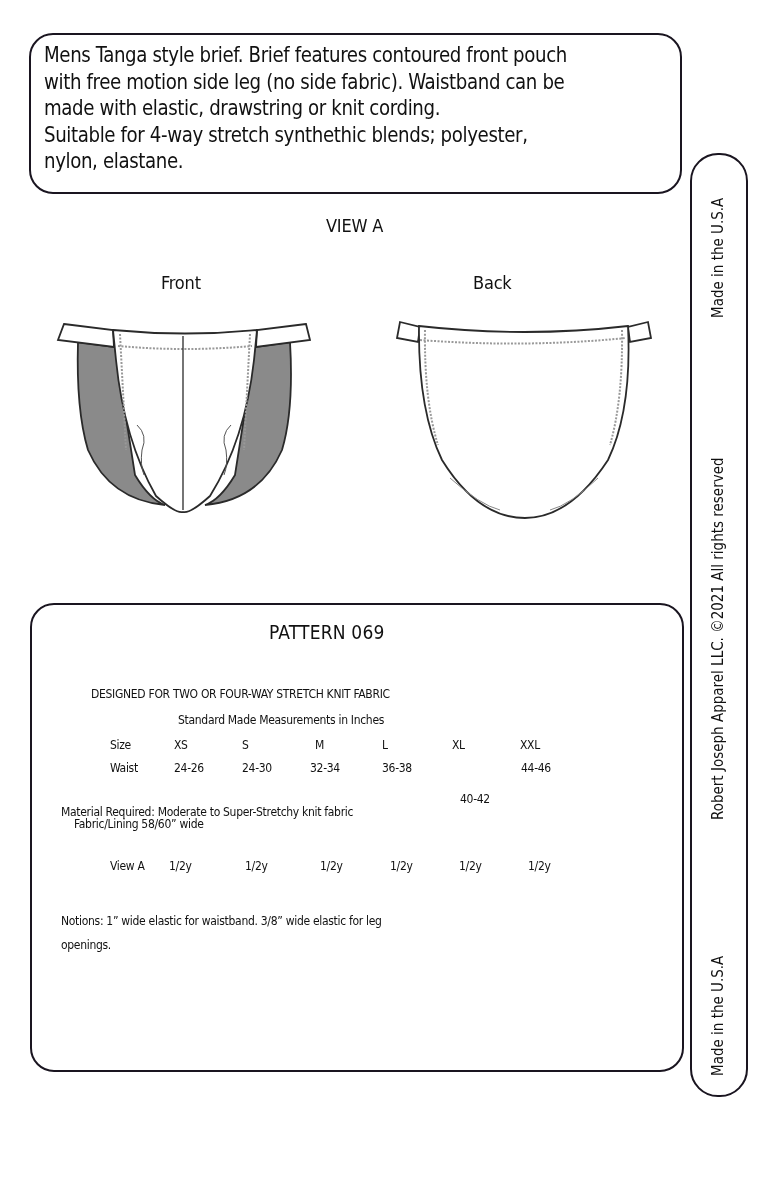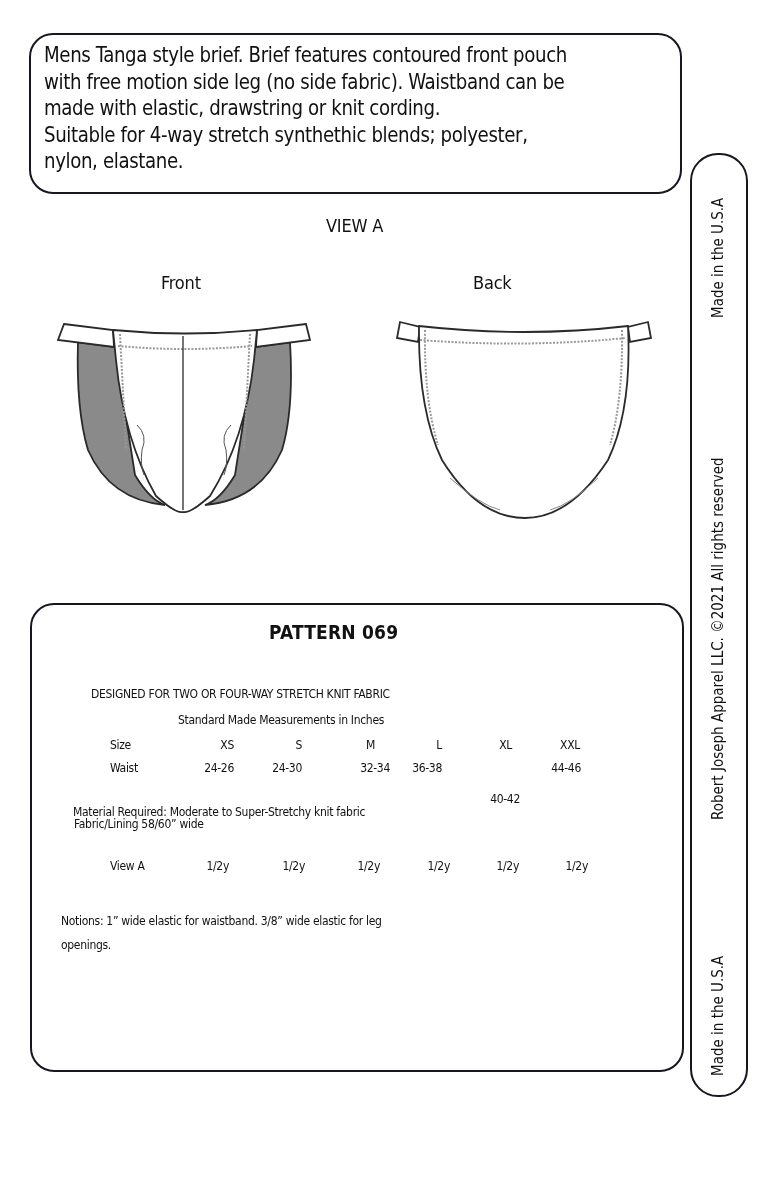--- a/index.html
+++ b/index.html
@@ -10,22 +10,22 @@
   .desc-box { left:29px; top:33px; width:653px; height:161px; }
   .desc-text { left:44px; top:42px; width:640px; font-size:21.5px; line-height:26.5px;
                letter-spacing:-0.4px; transform:scaleX(0.94); transform-origin:left top; white-space:nowrap; }
   .desc-text div { white-space:nowrap; }
   .side-box { left:690px; top:153px; width:58px; height:944px; border-radius:28px; }
   .vert { position:absolute; font-size:15px; white-space:nowrap; transform-origin:left top;
           transform:rotate(-90deg); color:#111; }
   .lbl { font-size:18px; letter-spacing:-0.2px; }
   .info-box { left:30px; top:603px; width:654px; height:469px; }
   .info { font-size:12px; letter-spacing:-0.3px; white-space:nowrap; }
-  .title { font-weight:bold; font-size:19px; letter-spacing:0.2px; }
-  .cell { position:absolute; text-align:right; width:60px; margin-left:-30px; }
+  .title { font-weight:normal; font-size:19px; letter-spacing:0.2px; }
+  .cell { position:absolute; text-align:left; width:60px; margin-left:-30px; }
 </style>
 </head>
 <body>
 
 <div class="box desc-box"></div>
 <div class="abs desc-text">
   <div>Mens Tanga style brief. Brief features contoured front pouch</div>
   <div>with free motion side leg (no side fabric). Waistband can be</div>
   <div>made with elastic, drawstring or knit cording.</div>
   <div>Suitable for 4-way stretch synthethic blends; polyester,</div>
@@ -85,27 +85,27 @@
   <span class="cell" style="left:272px;">S</span>
   <span class="cell" style="left:345px;">M</span>
   <span class="cell" style="left:412px;">L</span>
   <span class="cell" style="left:482px;">XL</span>
   <span class="cell" style="left:550px;">XXL</span>
 </div>
 <div class="abs info" style="left:0; top:761px; width:700px; height:22px;">
   <span class="abs" style="left:110px;">Waist</span>
   <span class="cell" style="left:204px;">24-26</span>
   <span class="cell" style="left:272px;">24-30</span>
-  <span class="cell" style="left:360px;">32-34</span>
+  <span class="cell" style="left:340px;">32-34</span>
   <span class="cell" style="left:412px;">36-38</span>
   <span class="cell" style="left:490px;margin-top:31px;">40-42</span>
   <span class="cell" style="left:551px;">44-46</span>
 </div>
 
-<div class="abs info" style="left:61px; top:805px;margin-left:12px;">Material Required: Moderate to Super-Stretchy knit fabric</div>
+<div class="abs info" style="left:61px; top:805px;">Material Required: Moderate to Super-Stretchy knit fabric</div>
 <div class="abs info" style="left:74px; top:817px;">Fabric/Lining 58/60” wide</div>
 
 <div class="abs info" style="left:0; top:859px; width:700px; height:22px;">
   <span class="abs" style="left:110px;">View A</span>
   <span class="cell" style="left:199px;">1/2y</span>
   <span class="cell" style="left:275px;">1/2y</span>
   <span class="cell" style="left:350px;">1/2y</span>
   <span class="cell" style="left:420px;">1/2y</span>
   <span class="cell" style="left:489px;">1/2y</span>
   <span class="cell" style="left:558px;">1/2y</span>

